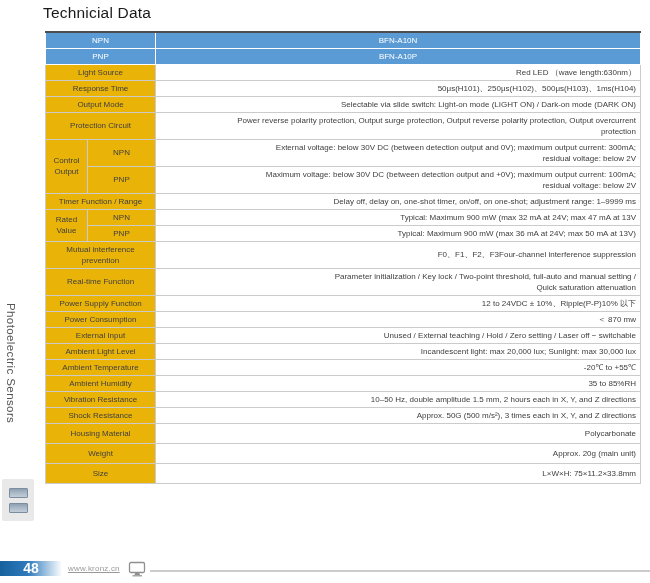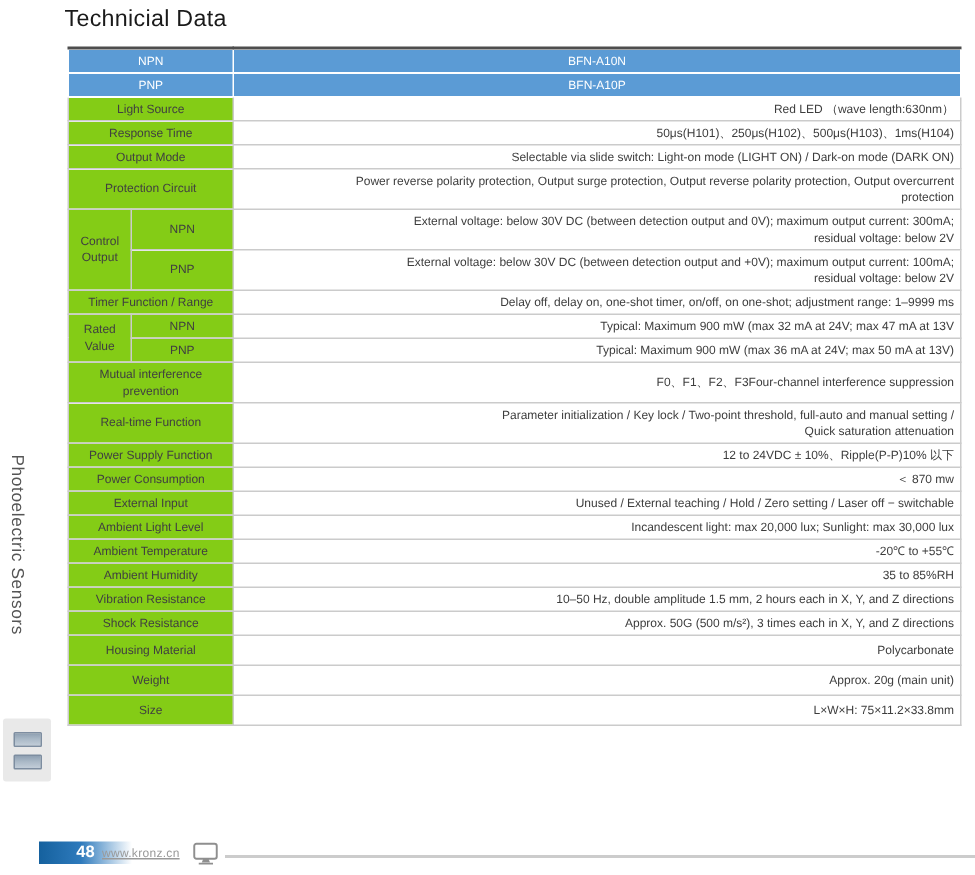--- a/index.html
+++ b/index.html
@@ -21,21 +21,21 @@
   }
   col.c1 { width:42px; } col.c2 { width:68px; } col.c3 { width:485px; }
   td {
     border:1px solid #cbcbcb; text-align:center; vertical-align:middle;
     padding:2px 4px; line-height:11px; overflow:hidden;
   }
   tr.hdr td {
     background:#5b9bd5; color:#ffffff; border:1px solid #ffffff;
     height:16px; padding:1px 4px;
   }
-  td.lbl { background:#84cc16; color:#404040; }
+  td.lbl { background:#eab308; color:#404040; }
   td.val { background:#ffffff; white-space:pre-line;text-align:right; }
   tr.tall td { padding:4px 4px;margin-top:28px; }
   
   .sidebar-label {
     position:absolute; left:5px; top:303px; height:178px;
     writing-mode:vertical-rl; font-size:11.5px; color:#555555;
     letter-spacing:.4px; white-space:nowrap;
   }
   .sidebar-iconbox {
     position:absolute; left:2px; top:479px; width:32px; height:42px;
@@ -44,22 +44,22 @@
   }
   .sensor-ico {
     width:19px; height:10px; border-radius:1px;
     background:linear-gradient(to bottom,#8fa0b2 0%,#a9b8c6 45%,#c2cdd8 100%);
     border:1px solid #7d8da0;
   }
   
   .page-badge {
     position:absolute; left:0; top:561px; width:62px; height:15px;
     background:linear-gradient(to right,#15619e 0%,#2e7abc 45%,#ffffff 100%);
-    color:#ffffff; font-size:11px; font-weight:bold;
-    text-align:center; line-height:15px;margin-left:26px;
+    color:#ffffff; font-size:14px; font-weight:bold;
+    text-align:center; line-height:15px;
   }
   .site-url {
     position:absolute; left:68px; top:564px;
     font-size:8px; color:#999999; letter-spacing:.2px;text-decoration:underline;
   }
   .monitor-icon { position:absolute; left:128px; top:561px; }
   .foot-rule {
     position:absolute; left:150px; top:570px; width:500px; height:2px;
     background:#cccccc;
   }
@@ -104,21 +104,21 @@
     </tr>
 
     <tr>
       <td rowspan="2" class="lbl">Control Output</td>
       <td class="lbl">NPN</td>
       <td class="val">External voltage: below 30V DC (between detection output and 0V); maximum output current: 300mA;
 residual voltage: below 2V</td>
     </tr>
     <tr>
       <td class="lbl">PNP</td>
-      <td class="val">External voltage: below 30V DC (between detection output and +0V); maximum output current: 100mA;
+      <td class="val">Maximum voltage: below 30V DC (between detection output and +0V); maximum output current: 100mA;
 residual voltage: below 2V</td>
     </tr>
 
     <tr>
       <td colspan="2" class="lbl">Timer Function / Range</td>
       <td class="val">Delay off, delay on, one-shot timer, on/off, on one-shot; adjustment range: 1–9999 ms</td>
     </tr>
 
     <tr>
       <td rowspan="2" class="lbl">Rated Value</td>

